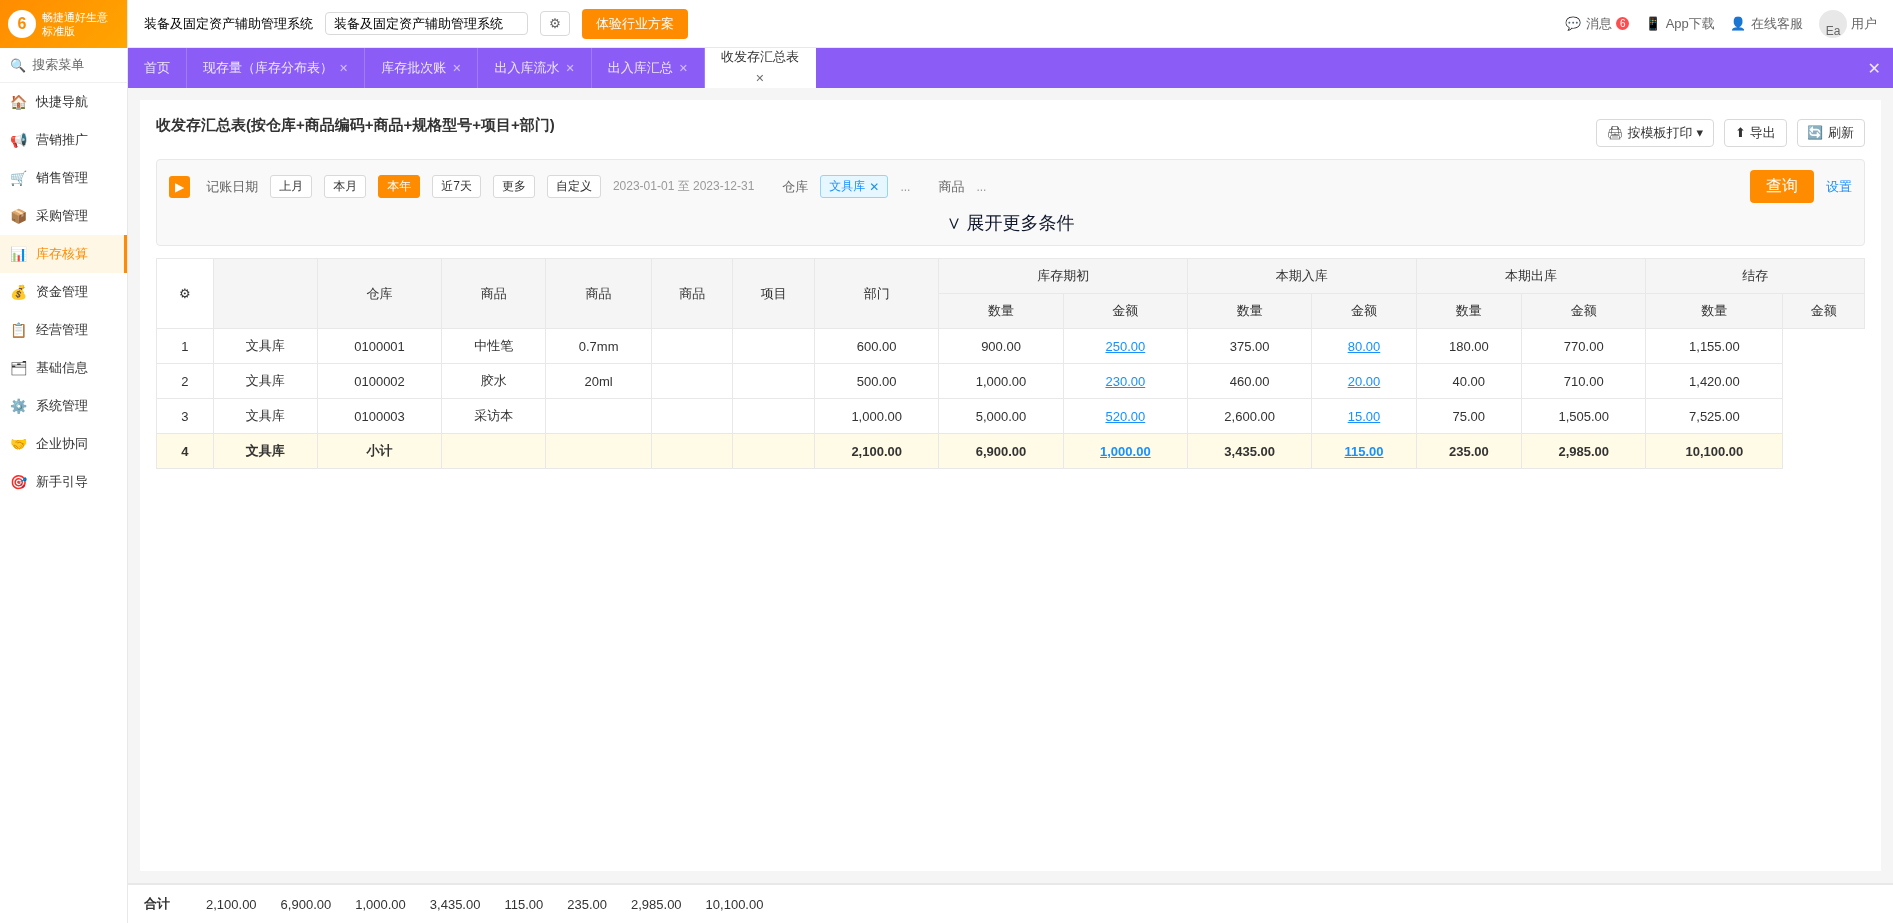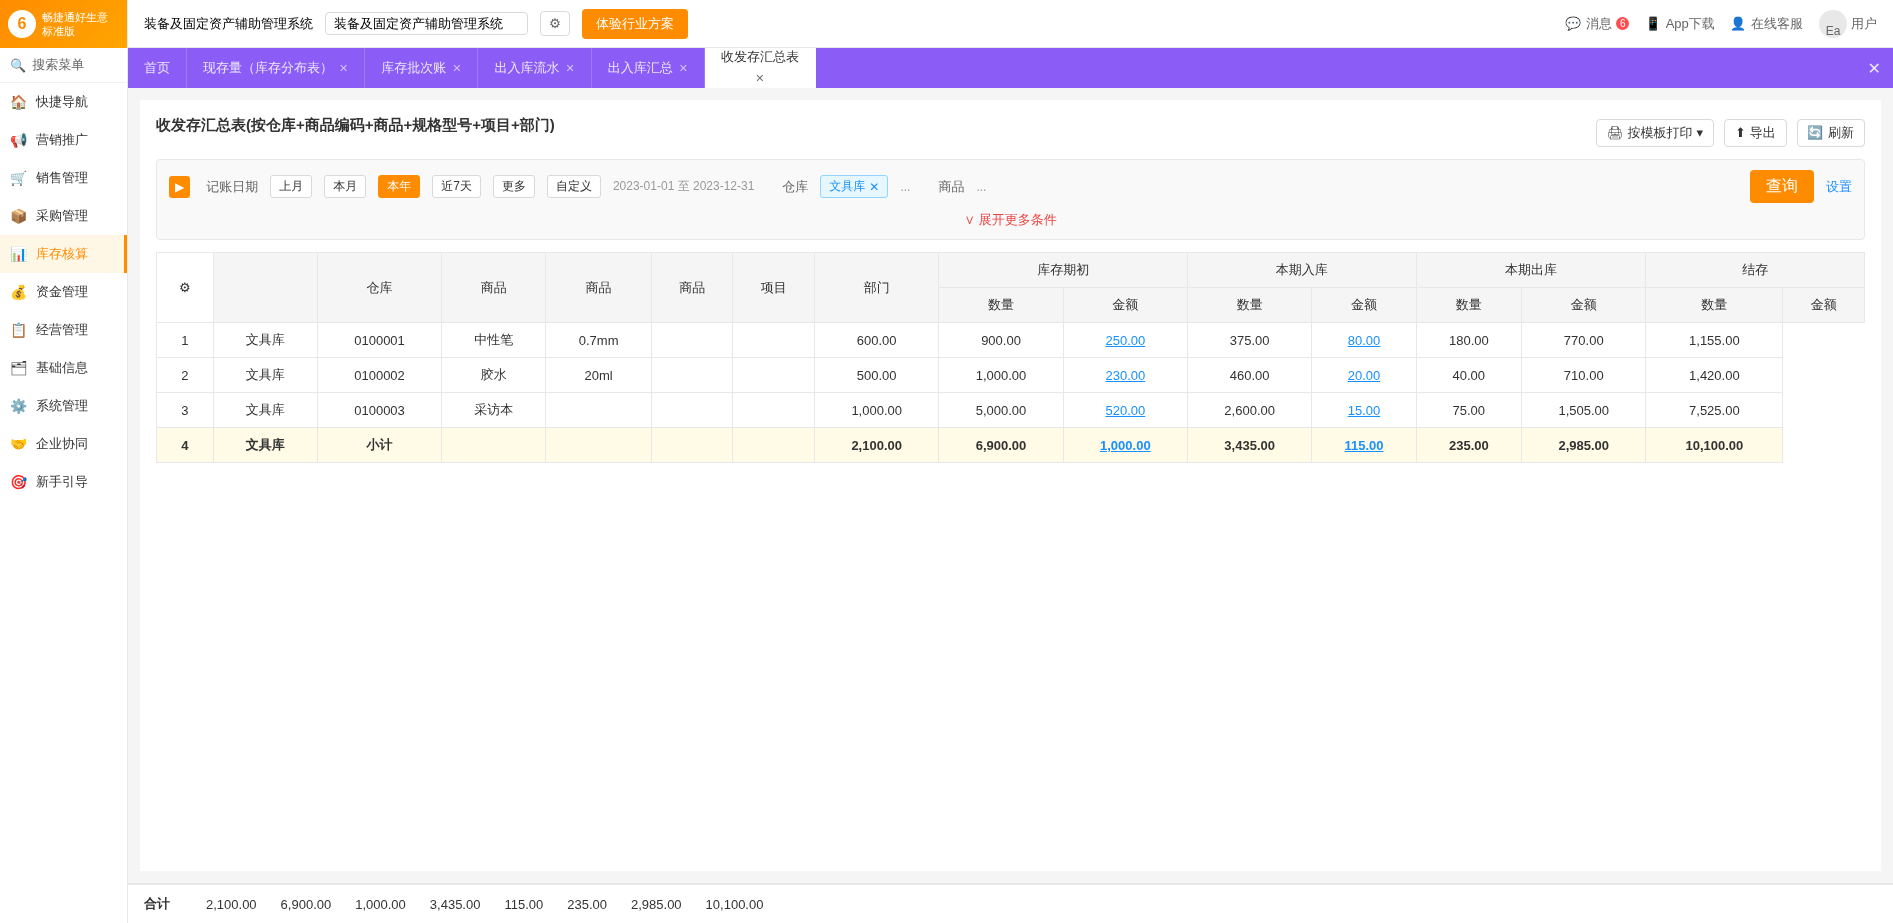--- a/index.html
+++ b/index.html
@@ -312,25 +312,25 @@
       gap: 4px;
       padding: 4px 10px;
       border: 1px solid #d9d9d9;
       border-radius: 4px;
       background: #fff;
       cursor: pointer;
       font-size: 13px;
       color: #333;
     }
     .expand-more-btn {
-      color: #ef4444;
+      color: #0f172a;
       background: none;
       border: none;
       cursor: pointer;
-      font-size: 13px;
+      font-size: 18px;
     }
 
     
     .data-table {
       width: 100%;
       border-collapse: collapse;
       font-size: 13px;
     }
     .data-table th {
       background: #f5f5f5;

